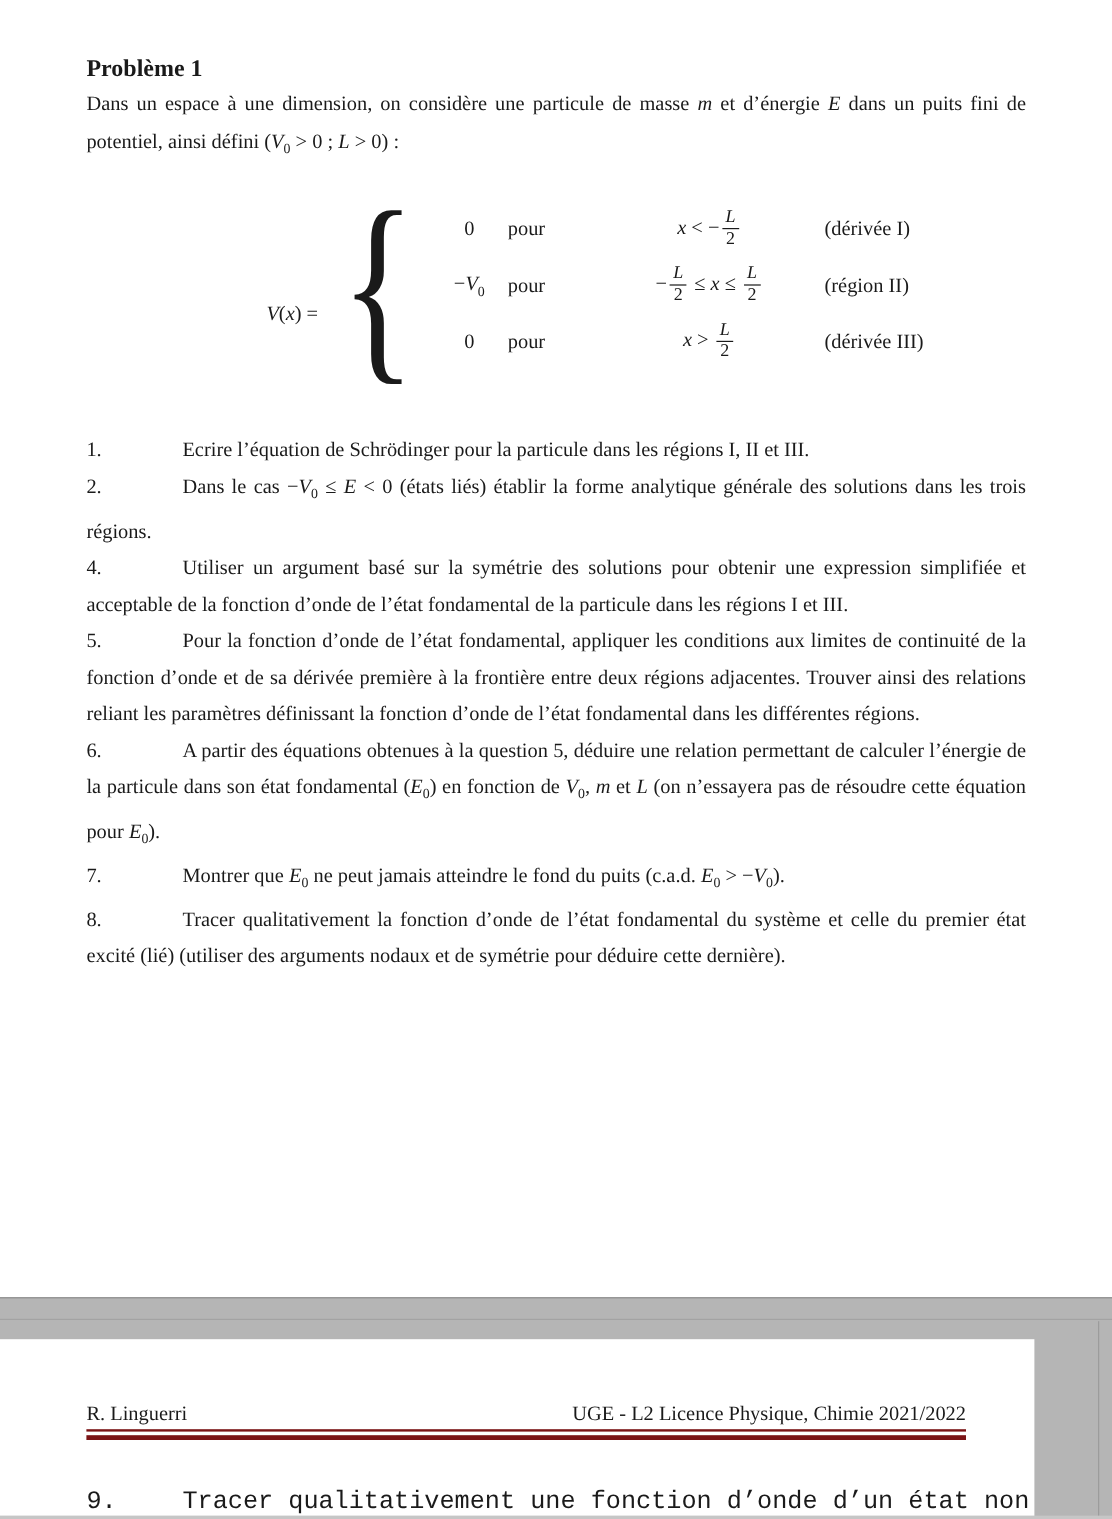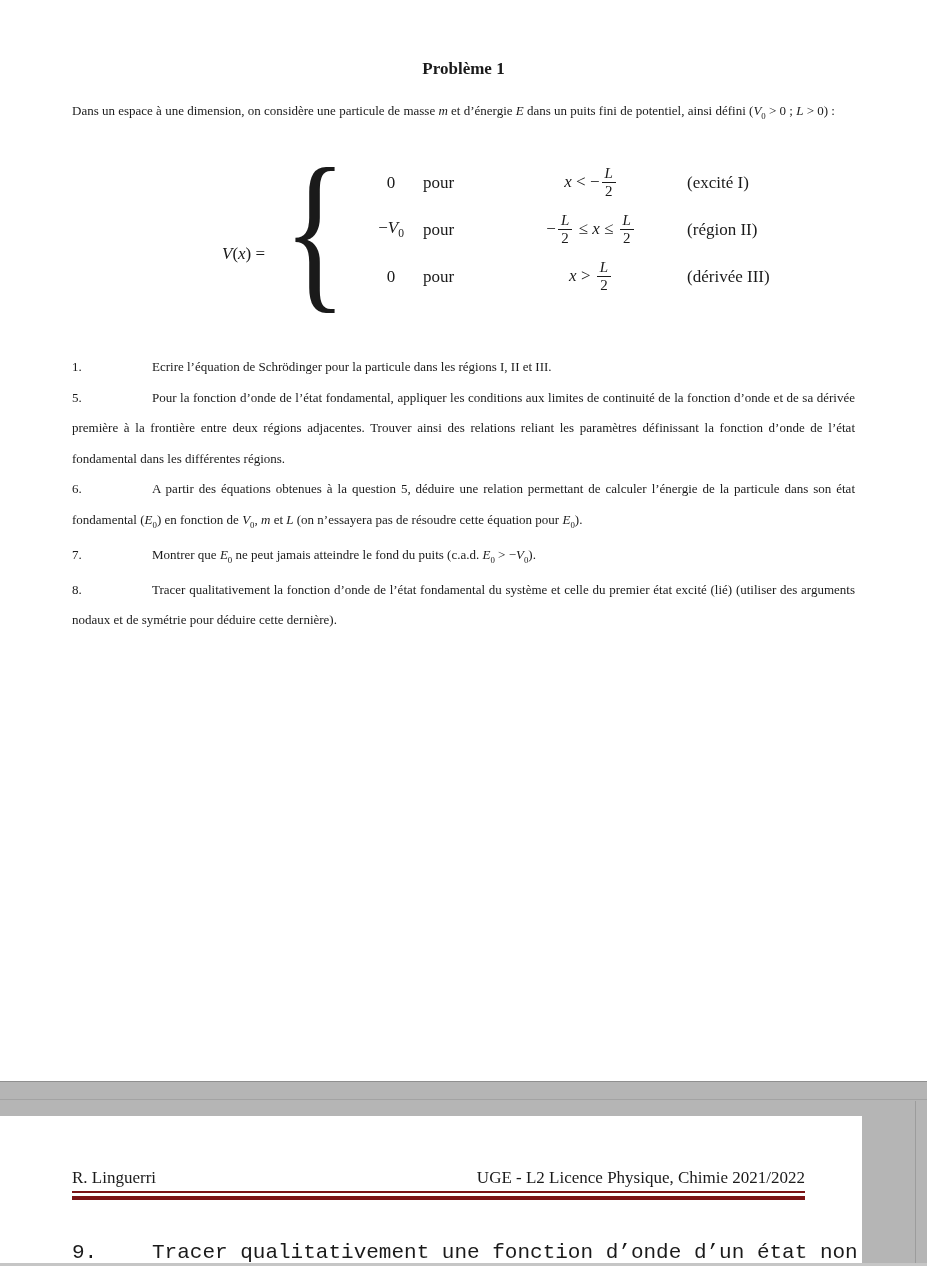--- a/index.html
+++ b/index.html
@@ -35,29 +35,28 @@
     background: #9c9c9c;
   }
   .bottom-strip {
     position: absolute;
     top: 1263px; left: 0;
     width: 927px; height: 3px;
     background: #c6c6c6;
   }
   .content { padding: 42px 72px 0 72px; }
   .doc-title {
-    margin: 12px;
-    font-size: 17px;
+    margin: 0;
+    font-size: 20px;
     font-weight: bold;
     line-height: 30px;
-    text-align: center;
   }
   p.body-par {
     margin: 0;
-    font-size: 13px;
+    font-size: 17px;
     line-height: 30.5px;
     text-align: justify;
   }
   .intro { margin-top: 2px; }
   .it { font-style: italic; }
   sub { font-size: 0.68em; }
 
   
   .equation {
     margin: 28px 0 42px 150px;
@@ -141,21 +140,21 @@
       <span class="eq-lhs"><span class="it">V</span><span>(</span><span class="it">x</span><span>) =</span></span>
       <span class="brace">{</span>
       <div class="eq-rows">
         <div class="eq-row">
           <span class="eq-val"><span>0</span></span>
           <span class="eq-pour">pour</span>
           <span class="eq-cond"><span class="it">x</span><span> &lt; −</span><span class="frac">
                 <span class="num">L</span>
                 <span class="den">2</span>
               </span></span>
-          <span class="eq-region">(excité I)</span>
+          <span class="eq-region">(dérivée I)</span>
         </div>
         <div class="eq-row">
           <span class="eq-val"><span>−</span><span class="it">V</span><sub>0</sub></span>
           <span class="eq-pour">pour</span>
           <span class="eq-cond"><span>−</span><span class="frac">
                 <span class="num">L</span>
                 <span class="den">2</span>
               </span><span> ≤ </span><span class="it">x</span><span> ≤ </span><span class="frac">
                 <span class="num">L</span>
                 <span class="den">2</span>
@@ -169,20 +168,22 @@
                 <span class="num">L</span>
                 <span class="den">2</span>
               </span></span>
           <span class="eq-region">(dérivée III)</span>
         </div>
       </div>
     </div>
 
     <div class="questions">
       <p class="body-par"><span class="qnum">1.</span><span class="qtext"><span>Ecrire l’équation de Schrödinger pour la particule dans les régions I, II et III.</span></span></p>
+      <p class="body-par"><span class="qnum">2.</span><span class="qtext"><span>Dans le cas −</span><span class="it">V</span><sub>0</sub><span> ≤ </span><span class="it">E</span><span> &lt; 0 (états liés) établir la forme analytique générale des solutions dans les trois régions.</span></span></p>
+      <p class="body-par"><span class="qnum">4.</span><span class="qtext"><span>Utiliser un argument basé sur la symétrie des solutions pour obtenir une expression simplifiée et acceptable de la fonction d’onde de l’état fondamental de la particule dans les régions I et III.</span></span></p>
       <p class="body-par"><span class="qnum">5.</span><span class="qtext"><span>Pour la fonction d’onde de l’état fondamental, appliquer les conditions aux limites de continuité de la fonction d’onde et de sa dérivée première à la frontière entre deux régions adjacentes. Trouver ainsi des relations reliant les paramètres définissant la fonction d’onde de l’état fondamental dans les différentes régions.</span></span></p>
       <p class="body-par"><span class="qnum">6.</span><span class="qtext"><span>A partir des équations obtenues à la question 5, déduire une relation permettant de calculer l’énergie de la particule dans son état fondamental (</span><span class="it">E</span><sub>0</sub><span>) en fonction de </span><span class="it">V</span><sub>0</sub><span>, </span><span class="it">m</span><span> et </span><span class="it">L</span><span> (on n’essayera pas de résoudre cette équation pour </span><span class="it">E</span><sub>0</sub><span>).</span></span></p>
       <p class="body-par"><span class="qnum">7.</span><span class="qtext"><span>Montrer que </span><span class="it">E</span><sub>0</sub><span> ne peut jamais atteindre le fond du puits (c.a.d. </span><span class="it">E</span><sub>0</sub><span> &gt; −</span><span class="it">V</span><sub>0</sub><span>).</span></span></p>
       <p class="body-par"><span class="qnum">8.</span><span class="qtext"><span>Tracer qualitativement la fonction d’onde de l’état fondamental du système et celle du premier état excité (lié) (utiliser des arguments nodaux et de symétrie pour déduire cette dernière).</span></span></p>
     </div>
 
   </div>
 </div>
 
 <div class="page-gap" style="background: rgb(181, 181, 181);"></div>

